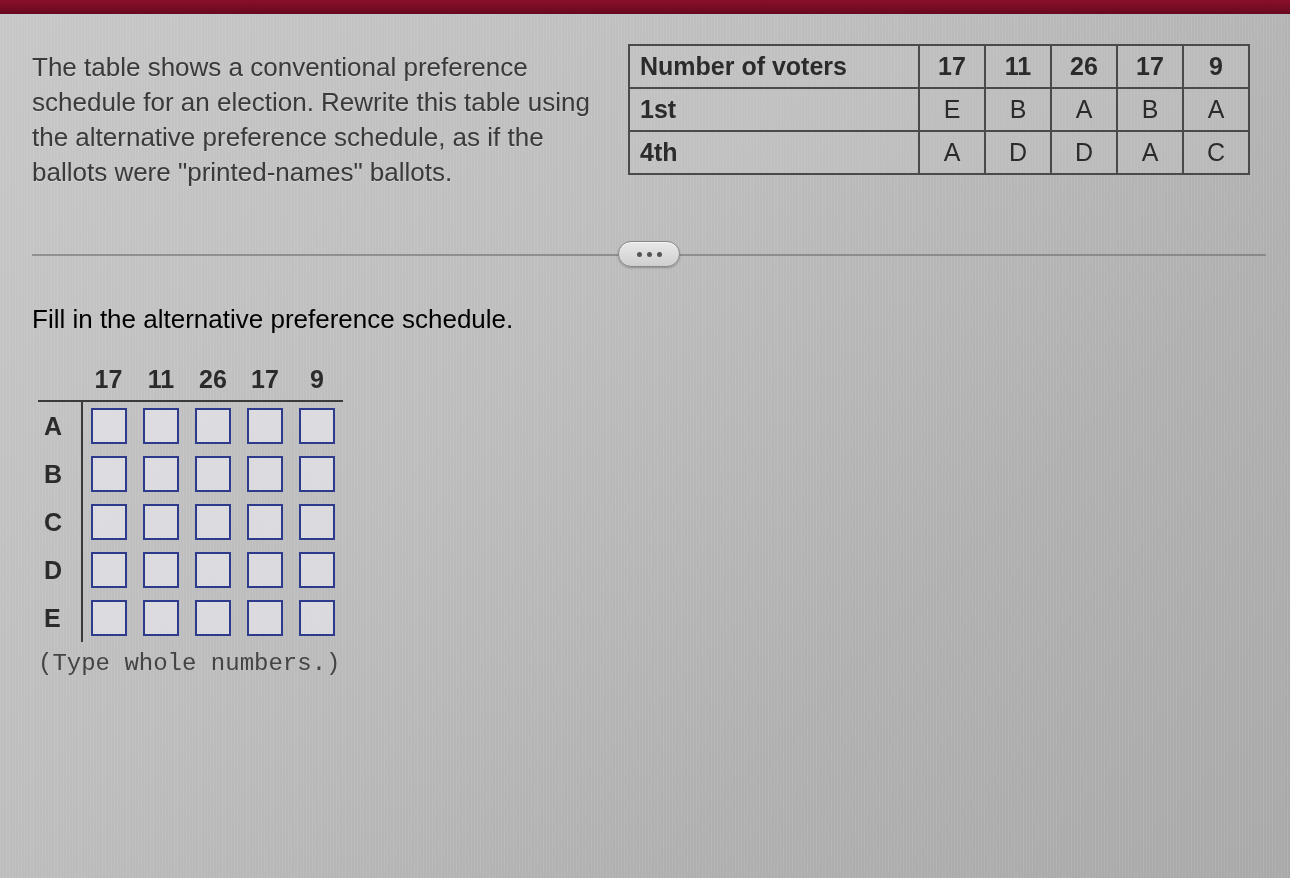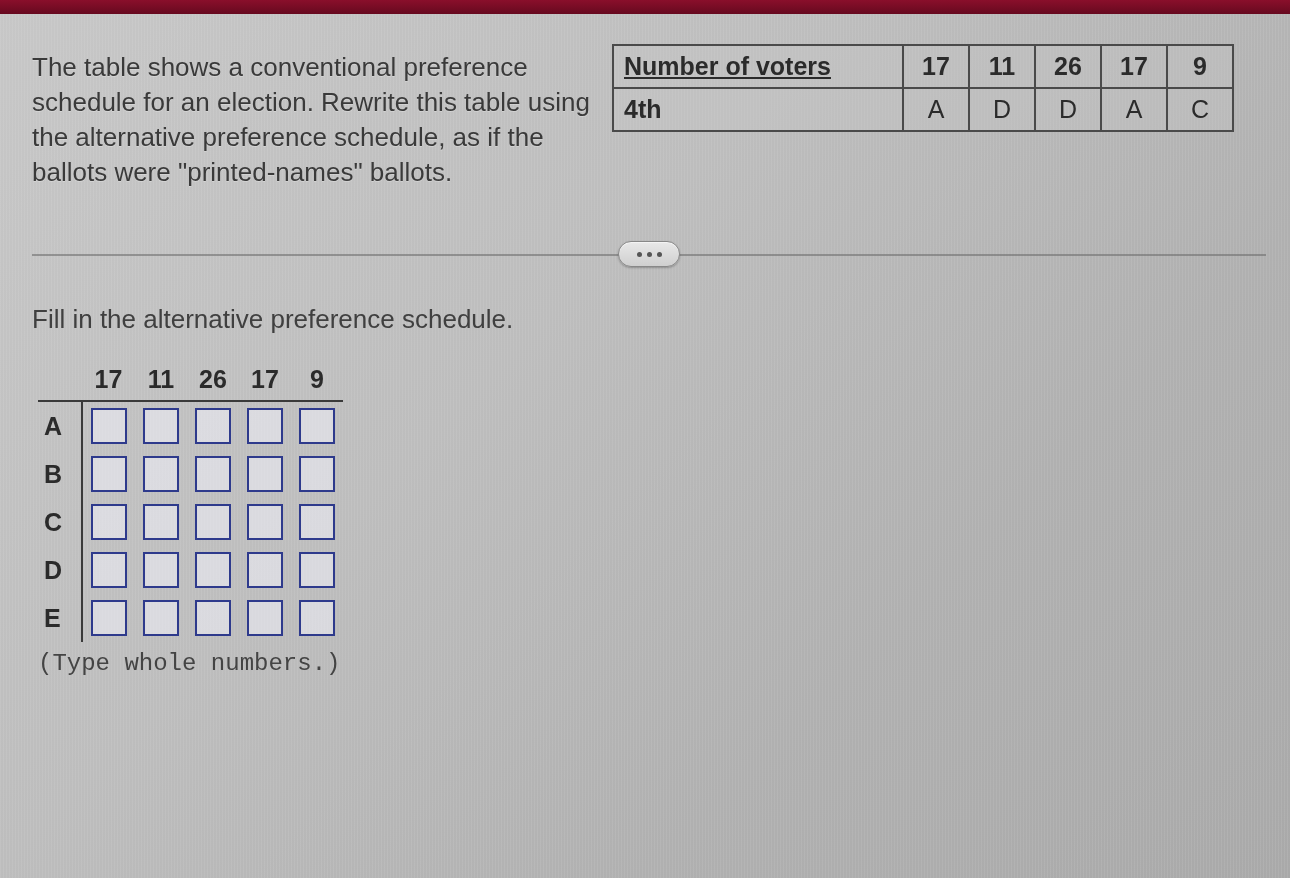--- a/index.html
+++ b/index.html
@@ -17,21 +17,21 @@
   .topbar {
     height: 14px;
     width: 100%;
     background: linear-gradient(#8a0f2b, #66091f);
   }
   .page {
     padding: 30px 24px 0 32px;
   }
   .upper {
     display: flex;
-    gap: 0;
+    gap: 16px;
     align-items: flex-start;
   }
   .prompt {
     flex: 0 0 580px;
     font-size: 26px;
     line-height: 1.35;
     color: #3a3a3a;
     text-shadow: 0 1px 0 rgba(255,255,255,0.25);
     padding-top: 6px;
   }
@@ -45,21 +45,20 @@
     padding: 6px 10px;
     font-size: 25px;
     color: #2b2b2b;
     text-align: center;
     font-weight: 400;
   }
   table.pref th.rowhead {
     text-align: left;
     font-weight: 700;
     width: 290px;
-    text-decoration: underline;
   }
   table.pref td.rowhead {
     text-align: left;
     font-weight: 700;
     width: 290px;
   }
   table.pref .num { width: 66px; font-weight: 700; }
   table.pref .cell { width: 66px; }
 
   
@@ -88,21 +87,21 @@
     justify-content: center;
     gap: 5px;
     box-shadow: inset 0 1px 1px rgba(255,255,255,0.6), 0 1px 2px rgba(0,0,0,0.25);
   }
   .dots-bubble span {
     width: 5px; height: 5px; border-radius: 50%; background: #555;
   }
 
   .instruction {
     font-size: 26px;
-    color: #404040;
+    color: #000000;
     margin-bottom: 26px;
   }
 
   
   .answer {
     display: inline-block;
     margin-left: 6px;
   }
   .ans-table { border-collapse: collapse; }
   .ans-table th {
@@ -157,20 +156,28 @@
 
     <table class="pref">
       <tbody>
           <tr>
         <th class="rowhead">Number of voters</th>
         <th class="num">17</th>
         <th class="num">11</th>
         <th class="num">26</th>
         <th class="num">17</th>
         <th class="num">9</th>
+      </tr>
+      <tr>
+        <td class="rowhead">1st</td>
+        <td class="cell">E</td>
+        <td class="cell">B</td>
+        <td class="cell">A</td>
+        <td class="cell">B</td>
+        <td class="cell">A</td>
       </tr>
       <tr>
         <td class="rowhead">4th</td>
         <td class="cell">A</td>
         <td class="cell">D</td>
         <td class="cell">D</td>
         <td class="cell">A</td>
         <td class="cell">C</td>
       </tr>
     </tbody>

